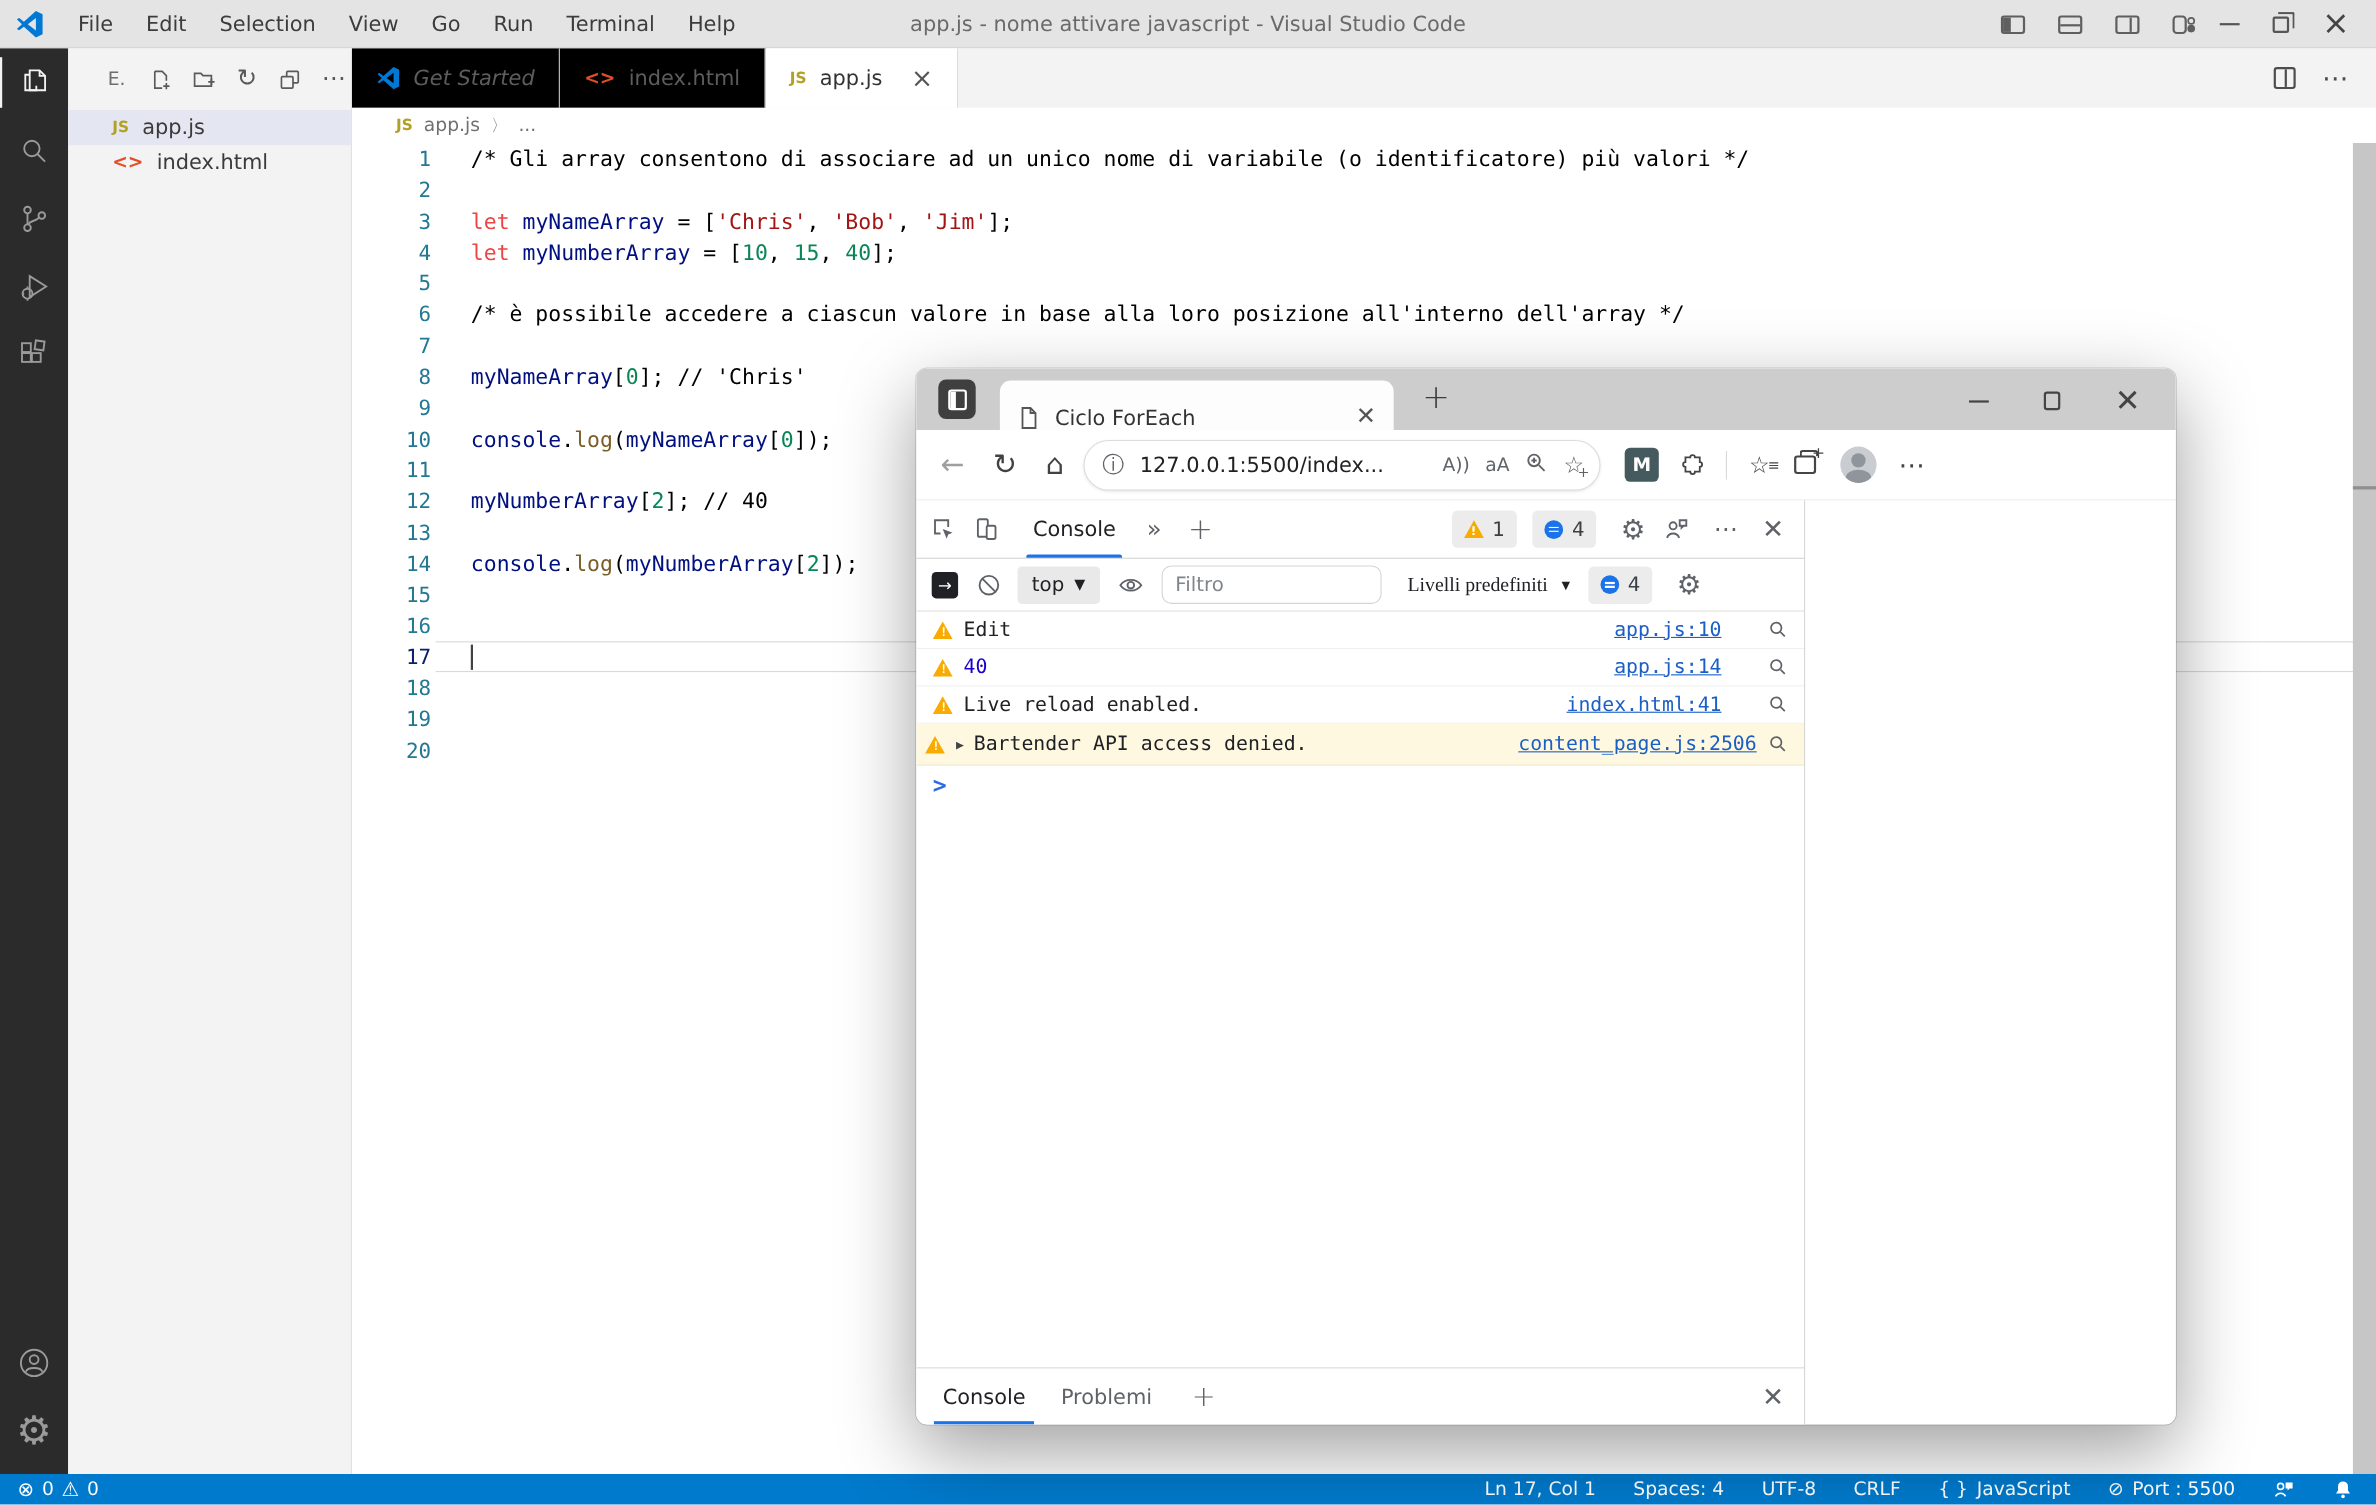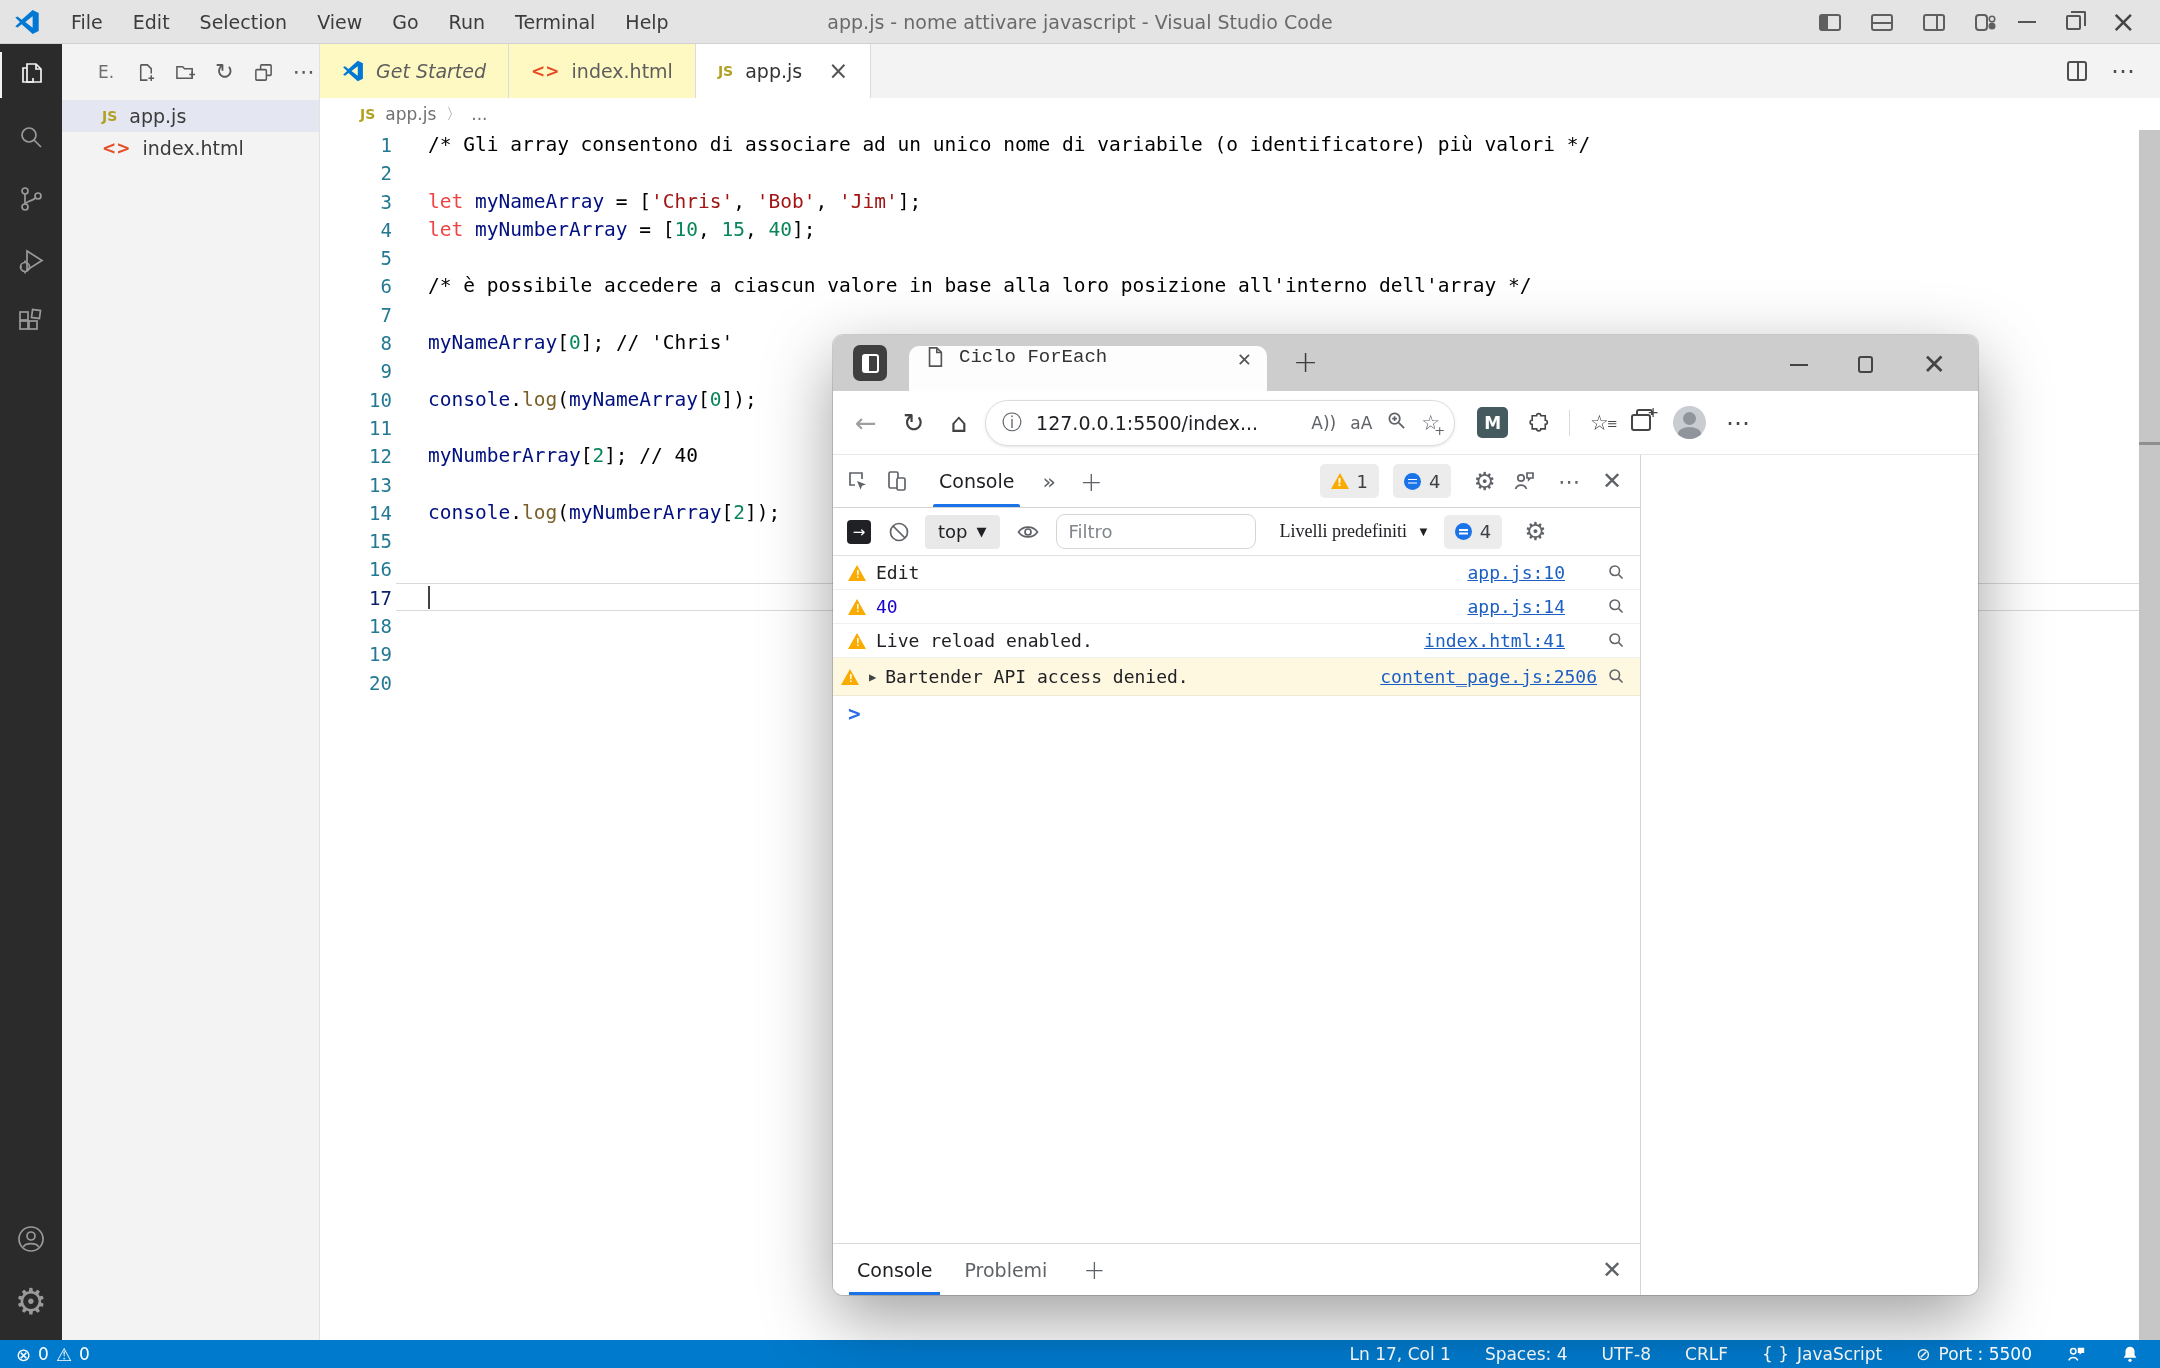--- a/index.html
+++ b/index.html
@@ -41,21 +41,21 @@
   .sb-act svg { width:21px; height:21px; stroke:#5a5a5a; fill:none; stroke-width:1.6; }
   .sb-act { display:flex; align-items:center; }
   .sb-act .refresh-glyph, .sb-act .more-glyph { font-size:22px; color:#5a5a5a; line-height:20px; }
   .file-row { height:32px; display:flex; align-items:center; padding-left:40px; gap:12px; font-size:19px; color:#3b3b3b; cursor:pointer; }
   .file-row.active { background:#e4e6f1; }
   .fi-js { font-size:14px; font-weight:bold; color:#b3a125; font-style:normal; }
   .fi-html { font-size:17px; font-weight:bold; color:#e44d26; font-style:normal; }
 
   
   .tabbar { position:absolute; left:320px; top:44px; right:0; height:54px; background:#f3f3f3; display:flex; }
-  .ed-tab { height:54px; display:flex; align-items:center; padding:0 22px; gap:12px; background:#fef9c3; border-right:1px solid #dcdcdc; font-size:19px; color:#5d5d5d; cursor:pointer; }
+  .ed-tab { height:54px; display:flex; align-items:center; padding:0 22px; gap:12px; background:#000000; border-right:1px solid #dcdcdc; font-size:19px; color:#5d5d5d; cursor:pointer; }
   .ed-tab.active { background:#ffffff; color:#333; }
   .ed-tab.italic .tab-label { font-style:italic; }
   .tab-close { font-size:24px; color:#555; margin-left:14px; line-height:18px; }
   .tab-icon { display:flex; align-items:center; }
   .tab-icon svg { width:22px; height:22px; }
   .tabbar-actions { margin-left:auto; display:flex; align-items:center; gap:24px; padding-right:24px; }
   .split-icon { width:20px; height:20px; border:2px solid #4d4d4d; border-radius:3px; position:relative; }
   .split-icon::before { content:""; position:absolute; left:8px; top:0; bottom:0; border-left:2px solid #4d4d4d; }
   .tabbar-more { font-size:24px; color:#4d4d4d; letter-spacing:1px; }
 
@@ -85,21 +85,21 @@
   .st-item { display:flex; align-items:center; gap:8px; white-space:nowrap; }
   .st-icon { font-size:17px; }
   .st-svg svg { width:20px; height:20px; fill:#fff; stroke:#fff; }
 
   
   .b-window { position:absolute; left:833px; top:335px; width:1145px; height:960px; border-radius:10px; overflow:hidden; background:#fff; box-shadow:0 24px 70px rgba(0,0,0,.38), 0 0 0 1px rgba(0,0,0,.15); }
   .b-tabstrip { height:56px; background:#cdcdcd; display:flex; align-items:flex-end; }
   .ws-btn { width:34px; height:36px; background:#3f3f3f; border-radius:7px; margin:0 0 10px 20px; display:flex; align-items:center; justify-content:center; }
   .ws-glyph { width:17px; height:19px; border:2px solid #fff; border-radius:3px; position:relative; }
   .ws-glyph::before { content:""; position:absolute; left:0; top:0; bottom:0; width:5px; background:#fff; }
-  .b-tab { width:358px; height:45px; margin-left:22px; background:#fdfdfd; border-radius:10px 10px 0 0; display:flex; align-items:flex-start; padding:0 16px; gap:14px;font-family:Liberation Mono, monospace; }
+  .b-tab { width:358px; height:45px; margin-left:22px; background:#fdfdfd; border-radius:10px 10px 0 0; display:flex; align-items:flex-end; padding:0 16px; gap:14px; }
   .b-tab svg { width:20px; height:22px; stroke:#555; fill:none; stroke-width:1.8; }
   .b-tab-title { font-size:19px; color:#333; flex:1; }
   .b-tab-close { font-size:22px; color:#555; }
   .b-newtab { font-size:30px; color:#3c3c3c; margin:0 0 12px 26px; font-weight:300; }
   .b-spacer { flex:1; }
   .b-ctrls { display:flex; align-items:center; gap:50px; margin:0 32px 18px 0; }
   .b-min { width:18px; border-top:2px solid #444; }
   .b-max { width:15px; height:17px; border:2px solid #444; border-radius:3px; }
   .b-close { font-size:28px; color:#444; line-height:16px; }
 

